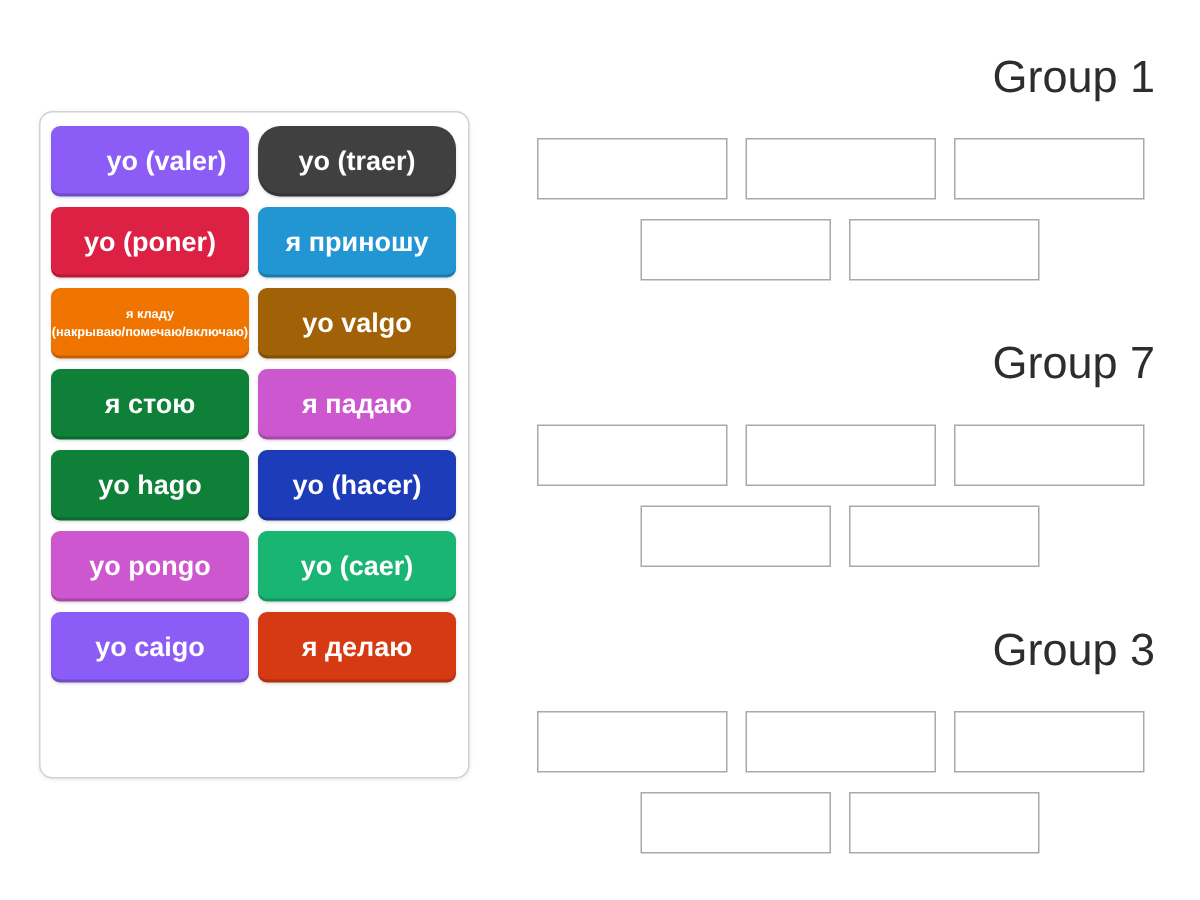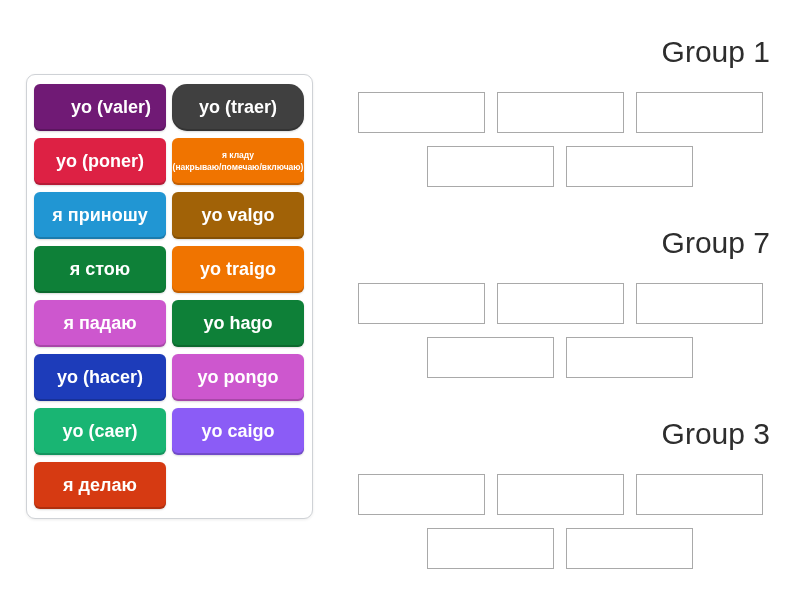--- a/index.html
+++ b/index.html
@@ -93,31 +93,30 @@
     height: 41px;
     box-sizing: border-box;
     background: #ffffff;
     border: 1px solid #a9a9a9;
   }
 </style>
 </head>
 <body>
 
 <div class="word-bank">
-  <div class="tile" style="background-color: #701a75; padding-left: 22px;">yo (valer)</div>
+  <div class="tile" style="background-color: #8b5cf6; padding-left: 22px;">yo (valer)</div>
   <div class="tile" style="background-color: #404040; border-radius: 15px;">yo (traer)</div>
   <div class="tile" style="background-color: rgb(221, 33, 68);">yo (poner)</div>
+  <div class="tile" style="background-color: rgb(33, 150, 211);">я приношу</div>
   <div class="tile" style="background-color: rgb(240, 116, 0);">
     <span class="line-small">я кладу</span>
     <span class="line-small">(накрываю/помечаю/включаю)</span>
   </div>
-  <div class="tile" style="background-color: rgb(33, 150, 211);">я приношу</div>
   <div class="tile" style="background-color: #a16207;">yo valgo</div>
   <div class="tile" style="background-color: rgb(14, 128, 56);">я стою</div>
-  <div class="tile" style="background-color: rgb(240, 116, 0);">yo traigo</div>
   <div class="tile" style="background-color: rgb(205, 87, 206);">я падаю</div>
   <div class="tile" style="background-color: rgb(14, 128, 56);">yo hago</div>
   <div class="tile" style="background-color: rgb(29, 60, 186);">yo (hacer)</div>
   <div class="tile" style="background-color: rgb(205, 87, 206);">yo pongo</div>
   <div class="tile" style="background-color: rgb(25, 181, 115);">yo (caer)</div>
   <div class="tile" style="background-color: #8b5cf6;">yo caigo</div>
   <div class="tile" style="background-color: rgb(214, 58, 18);">я делаю</div>
 </div>
 
 <div class="groups-area">

